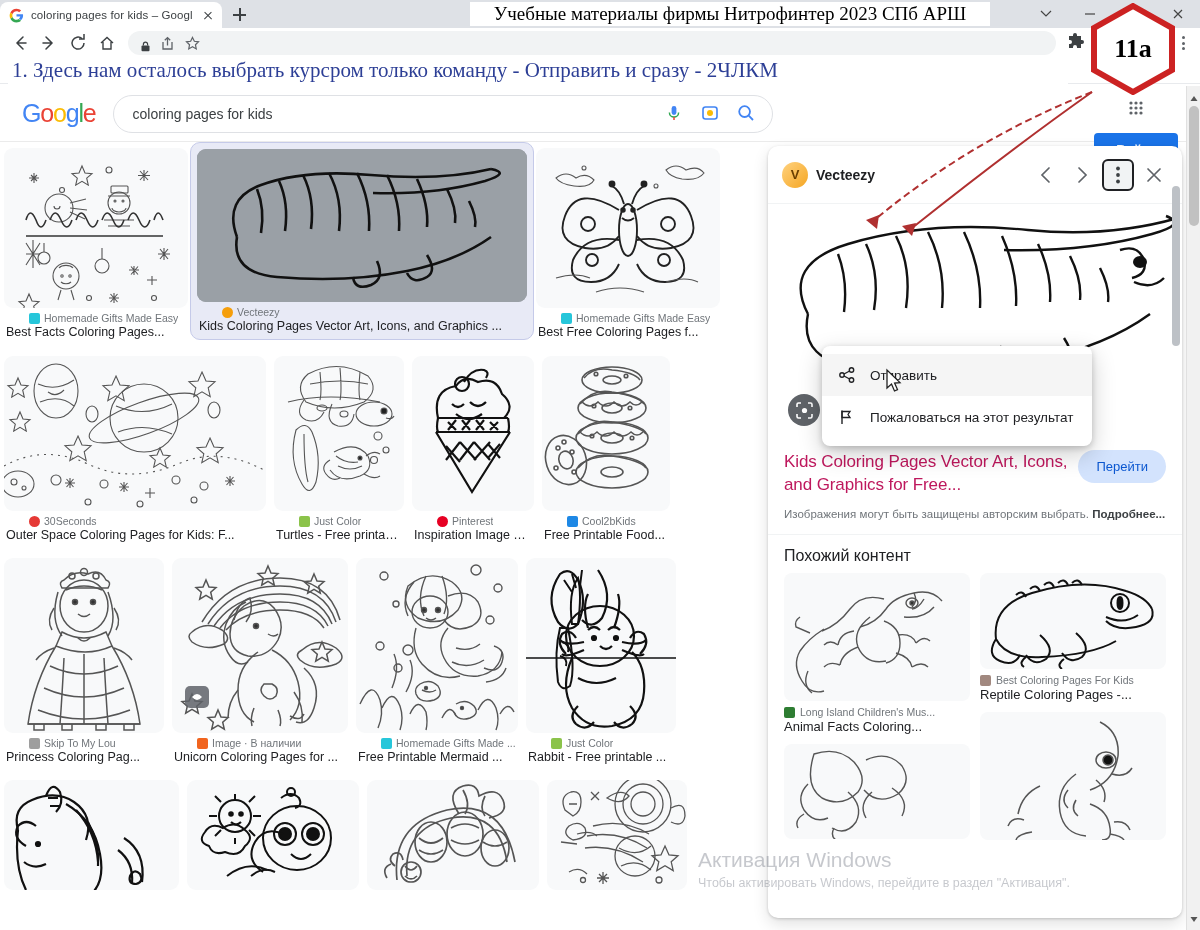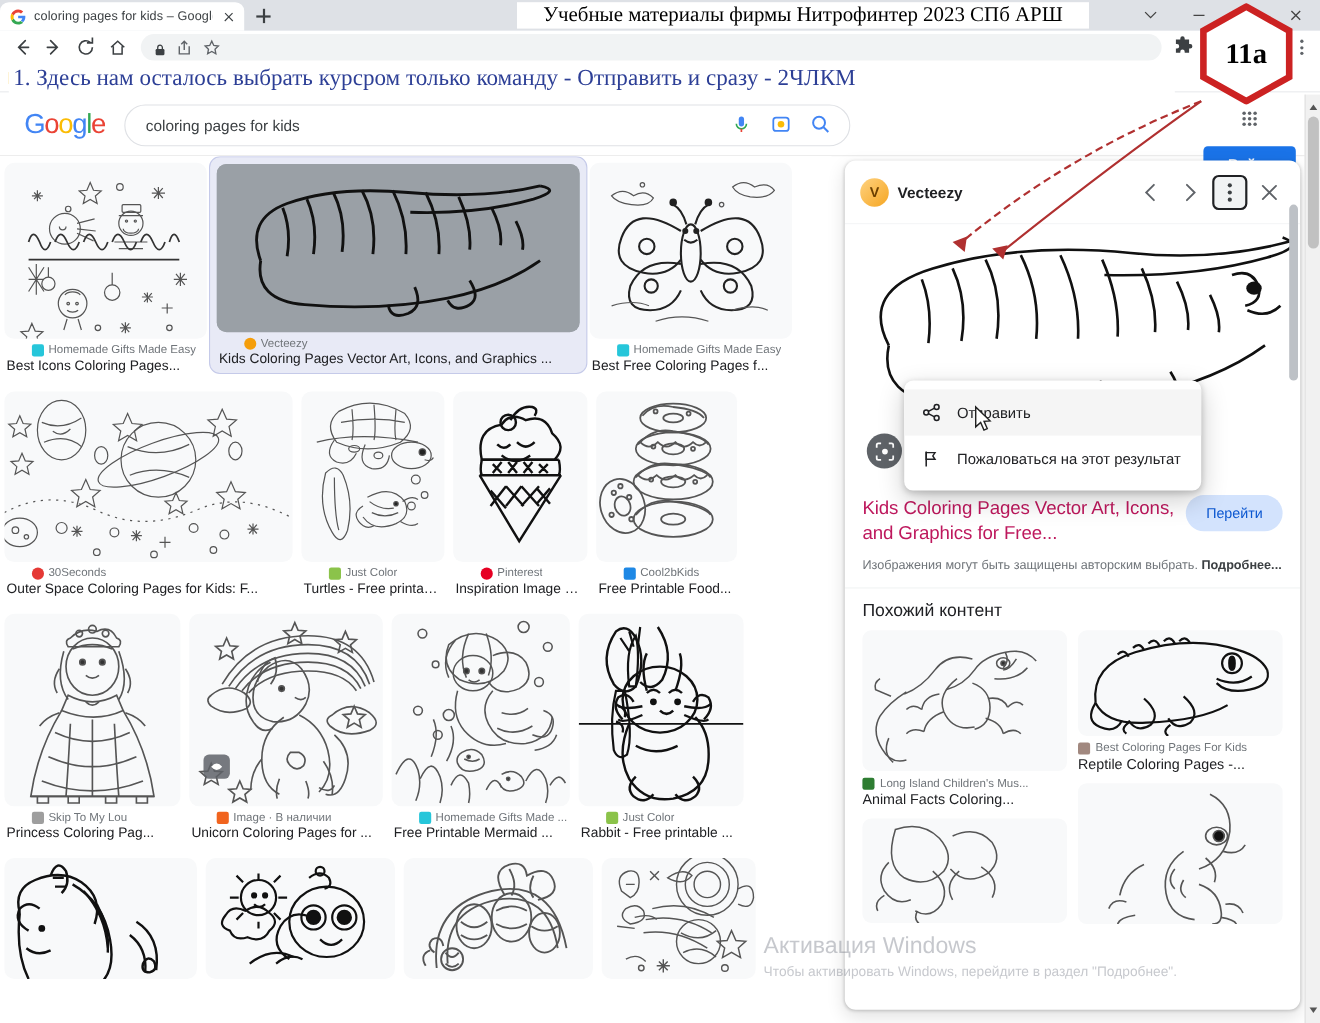--- a/index.html
+++ b/index.html
@@ -475,21 +475,21 @@
                            M98 72 q5 -14 11 0 q6 14 11 0 M124 72 q5 -14 11 0 q6 14 11 0 M150 72 q4 -14 9 0"></path>
                   <path d="M22 88 L159 88"></path>
                 </g>
               </svg>
             </div>
             <div class="meta" style="width:184px">
               <div class="src">
                 <span class="src-ico" style="background:#26c6da"></span>
                 <span class="src-name">Homemade Gifts Made Easy</span>
               </div>
-              <div class="cap">Best Icons Coloring Pages...</div>
+              <div class="cap">Best Facts Coloring Pages...</div>
             </div>
           </div>
 
           <div class="card selected">
             <div class="thumb" style="width:330px;height:153px">
               <svg width="330" height="153" viewBox="0 0 330 153">
                 <rect width="330" height="153" fill="#9aa0a6"></rect>
                 <g style="fill:none;stroke:#111;stroke-width:2.6">
                   <path d="M40 88 q-14 -38 24 -52 q44 -16 110 -10 q70 6 120 -6"></path>
                   <path d="M294 20 q20 4 -6 12 q-50 14 -112 12"></path>
@@ -1161,21 +1161,21 @@
           <span>Пожаловаться на этот результат</span>
         </div>
       </div>
 
       <svg class="cursor-arrow" width="22" height="28" viewBox="0 0 22 28">
         <path d="M3 2 L3 20 L7.5 16 L10.5 23 L13.5 21.6 L10.6 15 L16 14.6 Z" fill="#fff" stroke="#222" stroke-width="1.3"></path>
       </svg>
 
       <div class="watermark">
         <div class="wm1">Активация Windows</div>
-        <div class="wm2">Чтобы активировать Windows, перейдите в раздел "Подробнее".</div>
+        <div class="wm2">Чтобы активировать Windows, перейдите в раздел "Активация".</div>
       </div>
     </div>
   </div>
 
   <div class="vscroll">
     <div class="vs-arrow" style="top:3px">
       <svg width="8" height="8" viewBox="0 0 8 8">
           <path d="M4 1 L7.5 6 L.5 6 Z" fill="#555"></path>
         </svg>
     </div>

